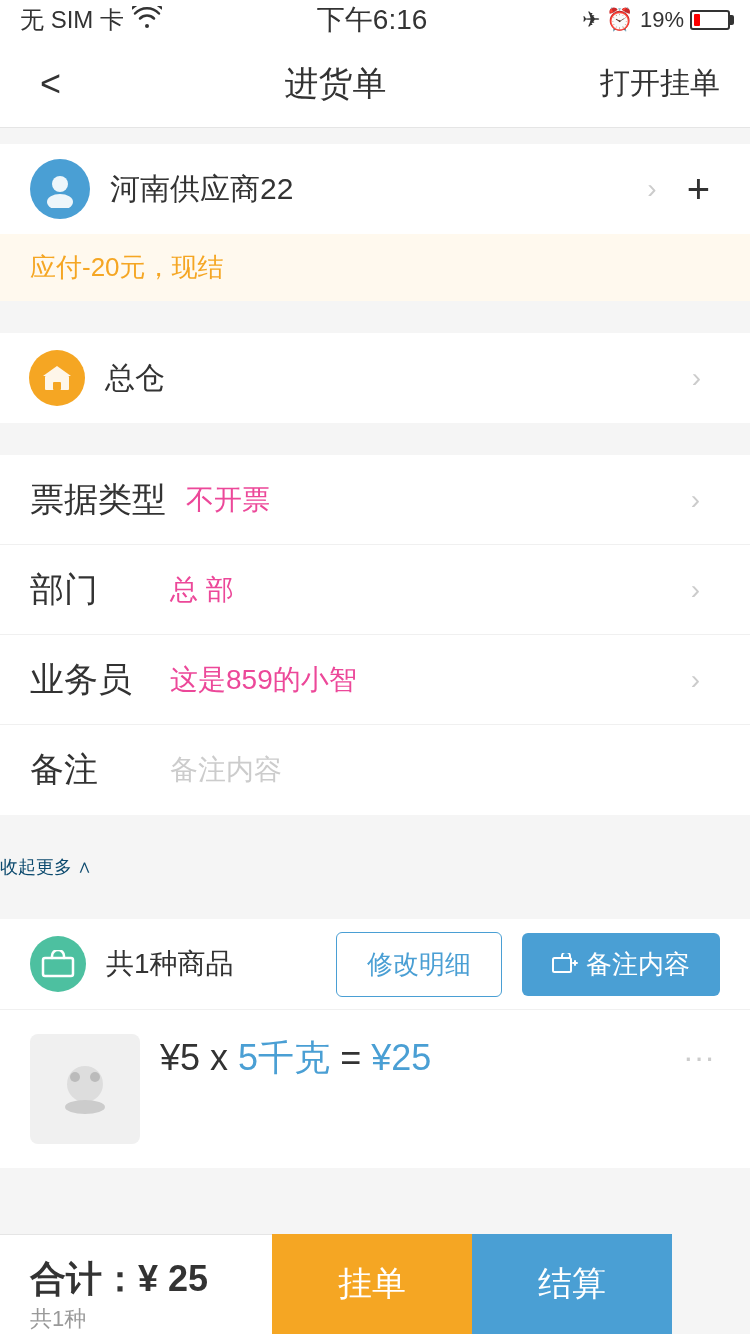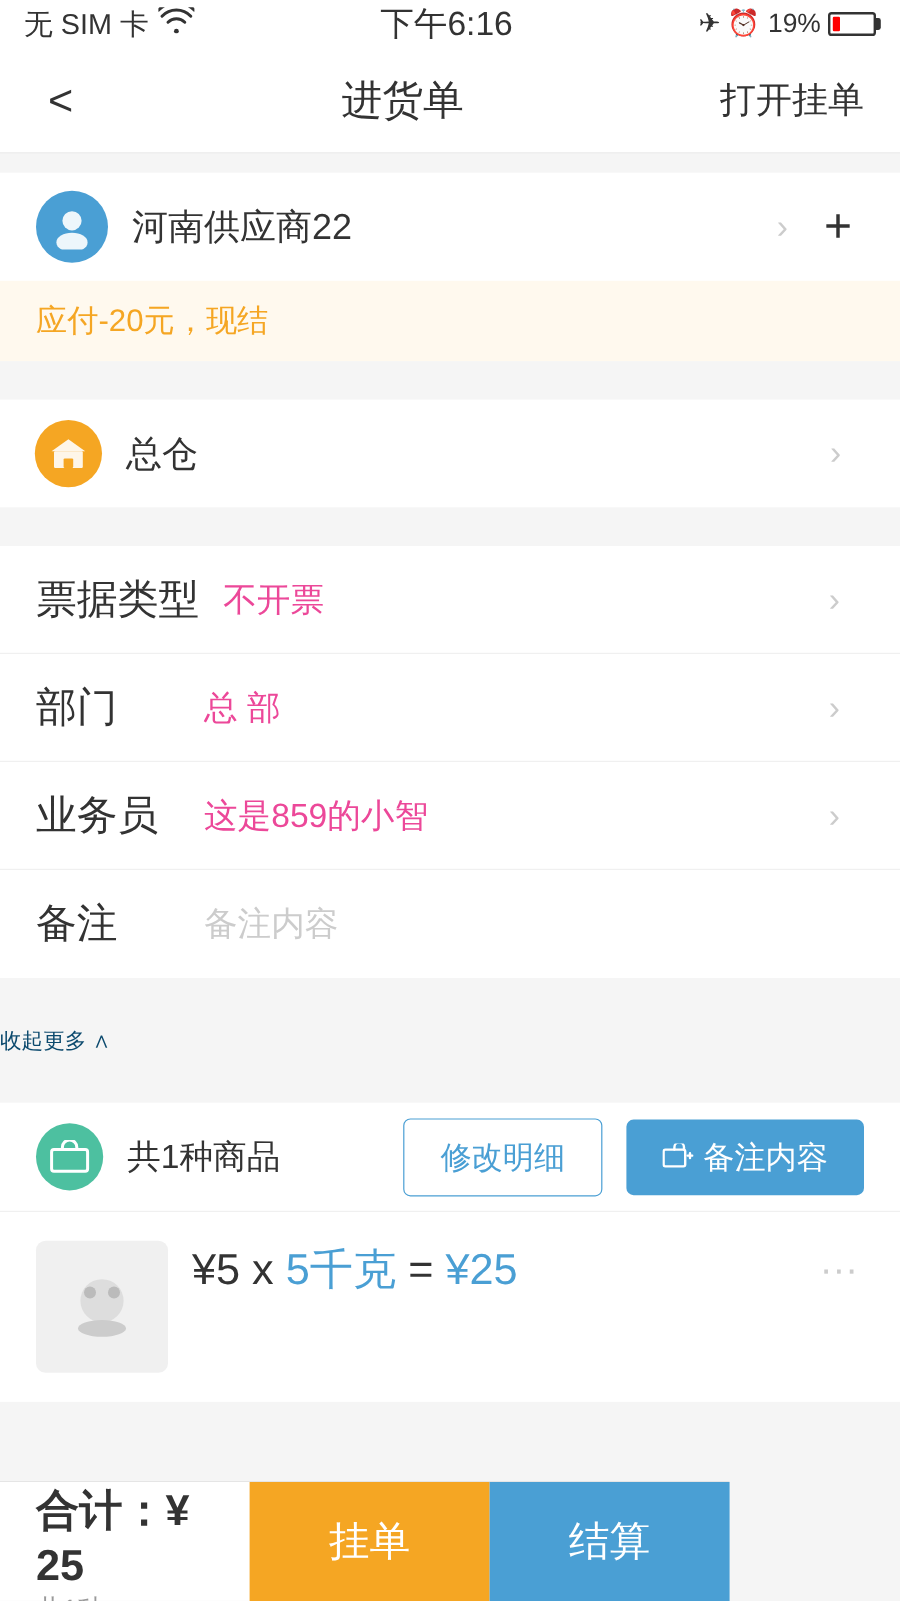--- a/index.html
+++ b/index.html
@@ -285,25 +285,25 @@
       color: #ccc;
       font-size: 32px;
       cursor: pointer;
       padding: 5px;
     }
 
     
     .footer {
       position: fixed;
       bottom: 0;
-      width: 608px;
+      width: 672px;
       height: 100px;
       background: #fff;
       display: flex;
-      align-items: flex-start;
+      align-items: flex-end;
       border-top: 1px solid #e5e5e5;
     }
     .footer-summary {
       flex: 1;
       padding: 0 30px;
     }
     .footer-total {
       font-size: 28px;
       color: #333;
     }

